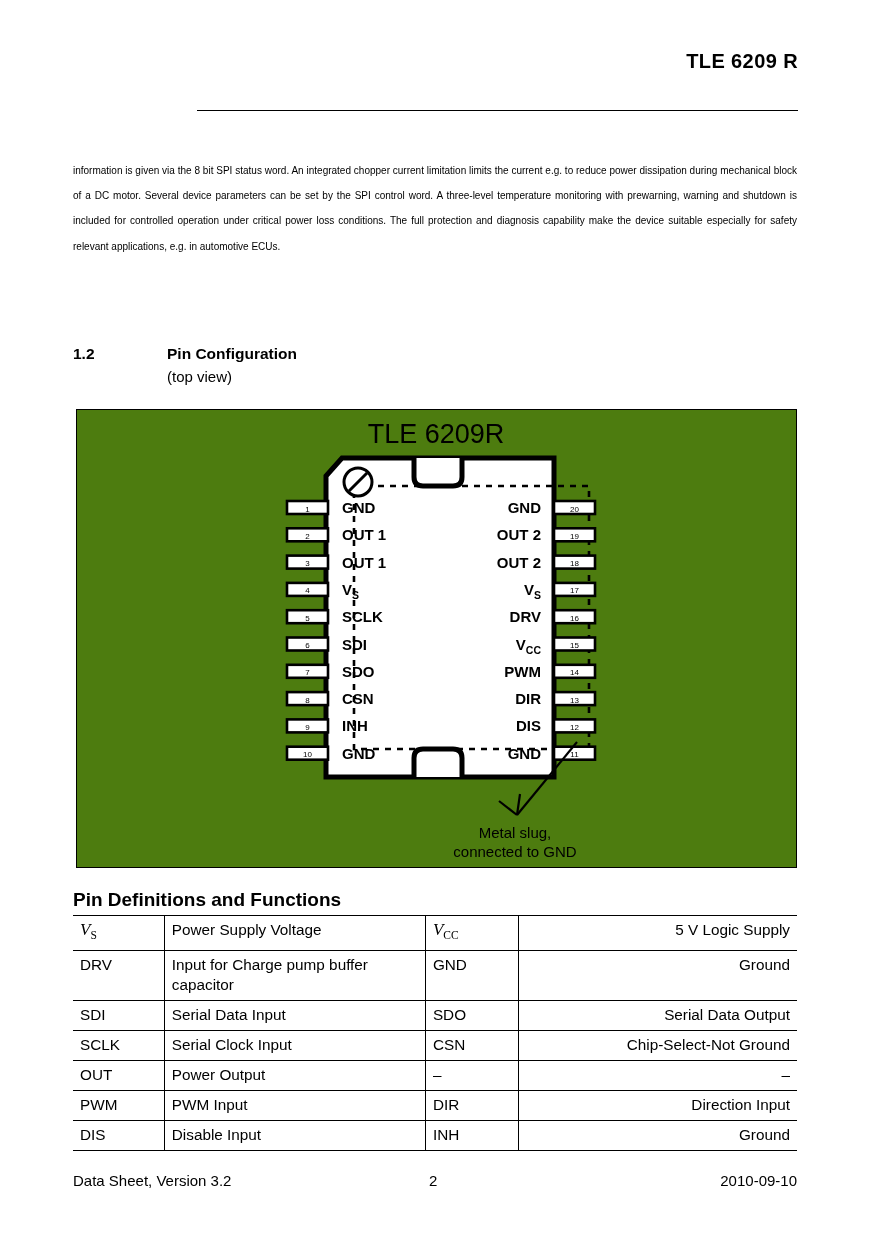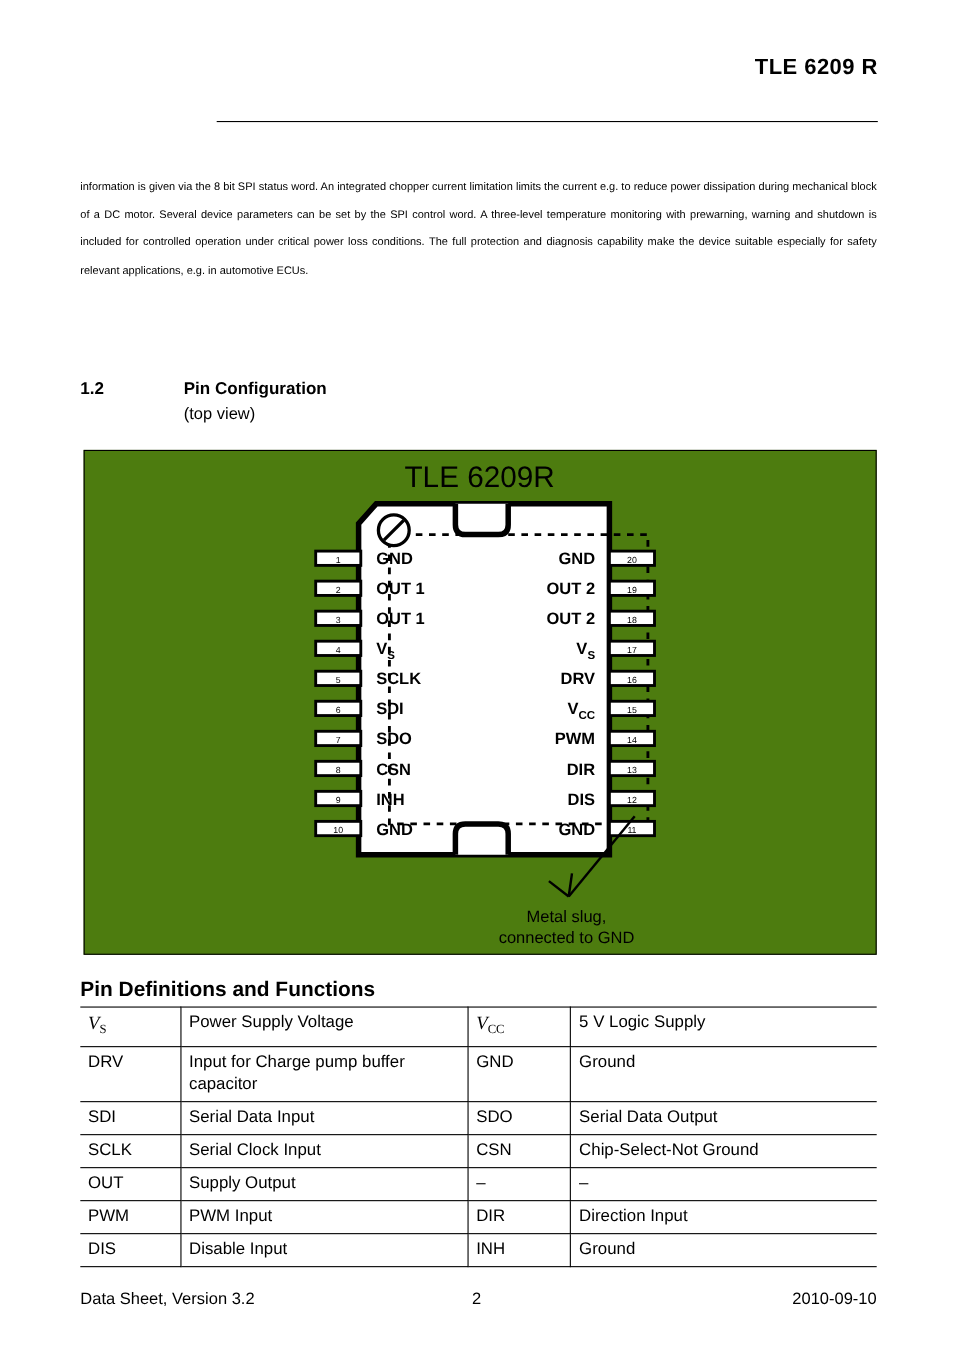--- a/index.html
+++ b/index.html
@@ -100,21 +100,21 @@
     font-size: 15.3px;
   }
   table.pins td {
     border-top: 1.2px solid #000;
     border-bottom: 1.2px solid #000;
     border-right: 1.2px solid #000;
     padding: 4px 7px 5px 7px;
     vertical-align: top;
     line-height: 20px;
   }
-  table.pins td:last-child { border-right: none; }
+  table.pins td:last-child { border-right: none; text-align: right; }
   table.pins td.c0 { width: 78px; }
   table.pins td.c1 { width: 252px; margin-top: 12px; }
   table.pins td.c2 { width: 80px; }
   table.pins td.c3 { width: 270px; }
   .vsym {
     font-family: "Liberation Serif", serif;
     font-style: italic;
     font-size: 17px;
   }
   .vsub {
@@ -264,21 +264,21 @@
         <td class="c3">Serial Data Output</td>
       </tr>
       <tr>
         <td class="c0">SCLK</td>
         <td class="c1">Serial Clock Input</td>
         <td class="c2">CSN</td>
         <td class="c3">Chip-Select-Not Ground</td>
       </tr>
       <tr>
         <td class="c0">OUT</td>
-        <td class="c1">Supply Output</td>
+        <td class="c1">Power Output</td>
         <td class="c2">–</td>
         <td class="c3">–</td>
       </tr>
       <tr>
         <td class="c0">PWM</td>
         <td class="c1">PWM Input</td>
         <td class="c2">DIR</td>
         <td class="c3">Direction Input</td>
       </tr>
       <tr>

